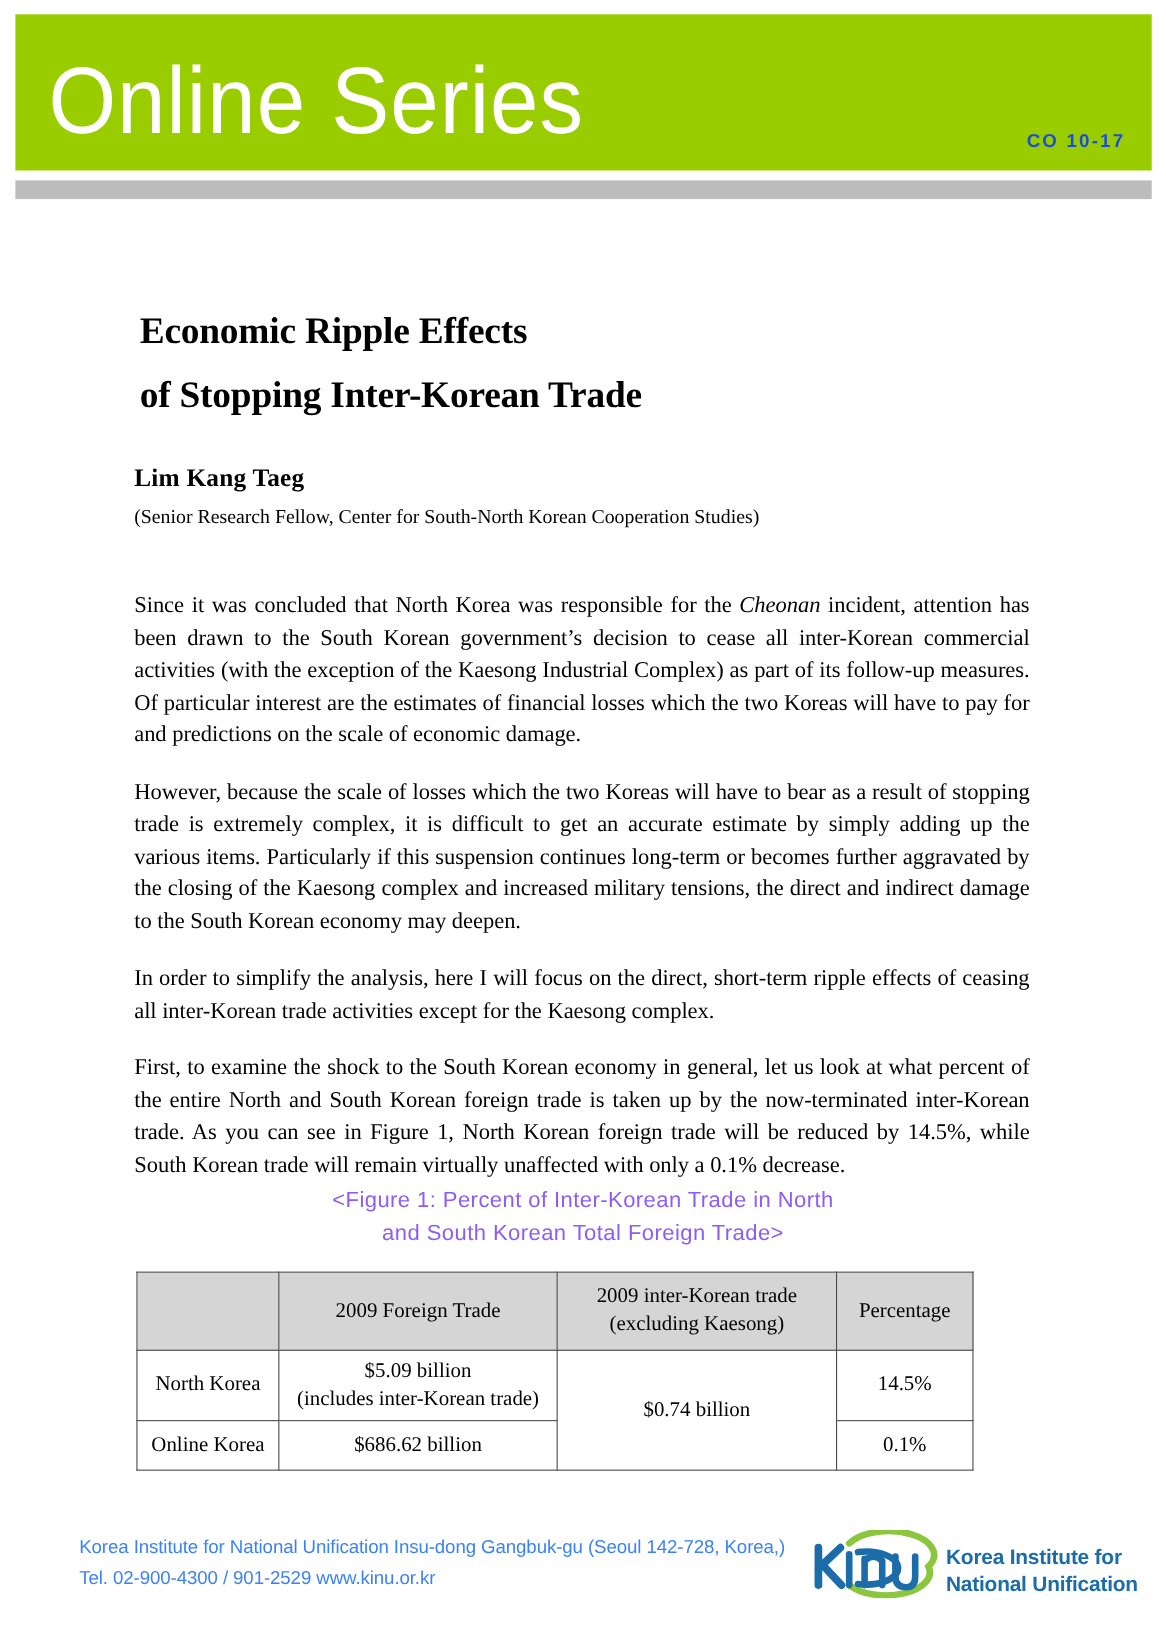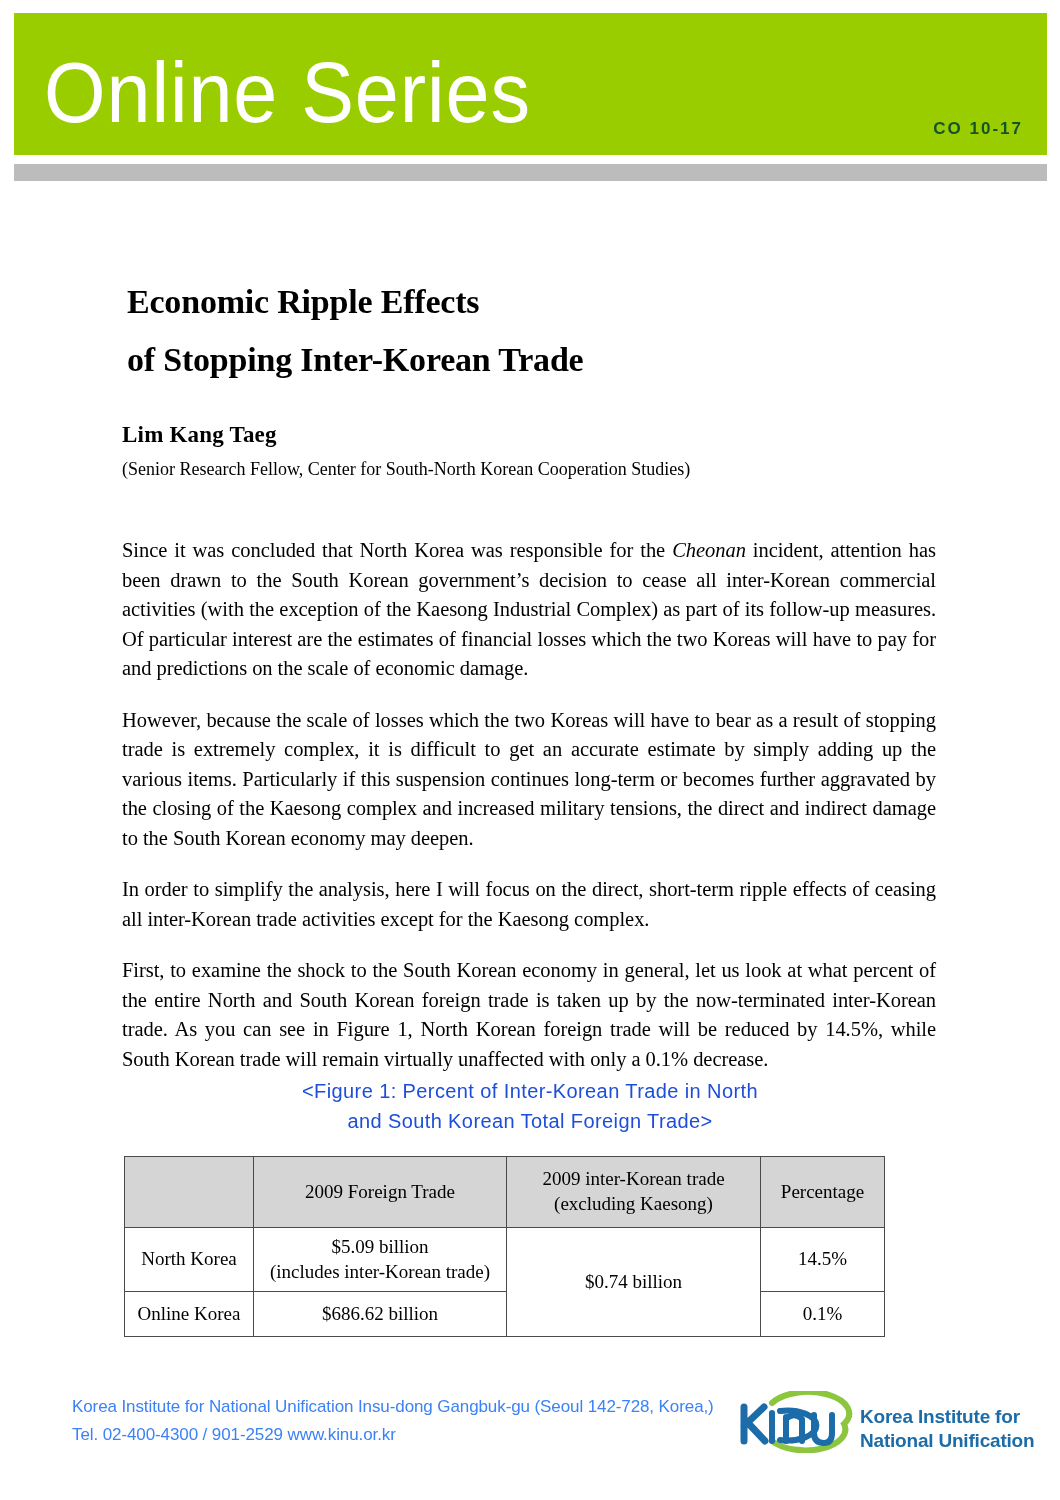--- a/index.html
+++ b/index.html
@@ -36,21 +36,21 @@
     letter-spacing: 1px;
     line-height: 1;
     transform: scaleX(0.92);
     transform-origin: left top;
     white-space: nowrap;
   }
   #masthead-code {
     position: absolute;
     right: 24px;
     bottom: 16px;
-    color: #14532d;
+    color: #1d4ed8;
     font-family: "Liberation Sans", sans-serif;
     font-size: 17px;
     font-weight: bold;
     letter-spacing: 2px;
   }
   #header-rule {
     position: absolute;
     left: 14px;
     top: 164px;
     width: 1033px;
@@ -114,21 +114,21 @@
     position: absolute;
     left: 0;
     top: 1076px;
     width: 1060px;
   }
   .fig-caption {
     font-family: "Liberation Sans", sans-serif;
     font-size: 20px;
     text-align: center;
     line-height: 1.5;
-    color: #1d4ed8;
+    color: #8b5cf6;
     letter-spacing: 0.4px;
   }
   .fig-caption-line { display: block; }
 
   #fig-table {
     position: absolute;
     left: 124px;
     top: 80px;
     width: 760px;
     border-collapse: collapse;
@@ -268,21 +268,21 @@
       </tbody>
     </table>
 
   </div>
 
 </div>
 
 <div id="footer">
   <div id="footer-address">
     <span class="footer-line">Korea Institute for National Unification Insu-dong Gangbuk-gu (Seoul 142-728, Korea,)</span>
-    <span class="footer-line">Tel. 02-400-4300 / 901-2529   www.kinu.or.kr</span>
+    <span class="footer-line">Tel. 02-900-4300 / 901-2529   www.kinu.or.kr</span>
   </div>
 
   <div id="footer-logo">
     <svg width="120" height="62" viewBox="0 0 120 62">
 
       <path d="M 36 12 A 40 21 0 0 1 108 33 A 40 21 0 0 1 36 50" fill="none" stroke="#8CC63F" stroke-width="6" stroke-linecap="round"></path>
 
       <path d="M 44 20 A 29 15 0 1 1 44 49" fill="none" stroke="#1B6CA8" stroke-width="6" stroke-linecap="round"></path>
 
       <path d="M 8 16 L 8 50 M 8 35 L 28 16 M 13 33 L 29 50" fill="none" stroke="#1B6CA8" stroke-width="7" stroke-linecap="round" stroke-linejoin="round"></path>

